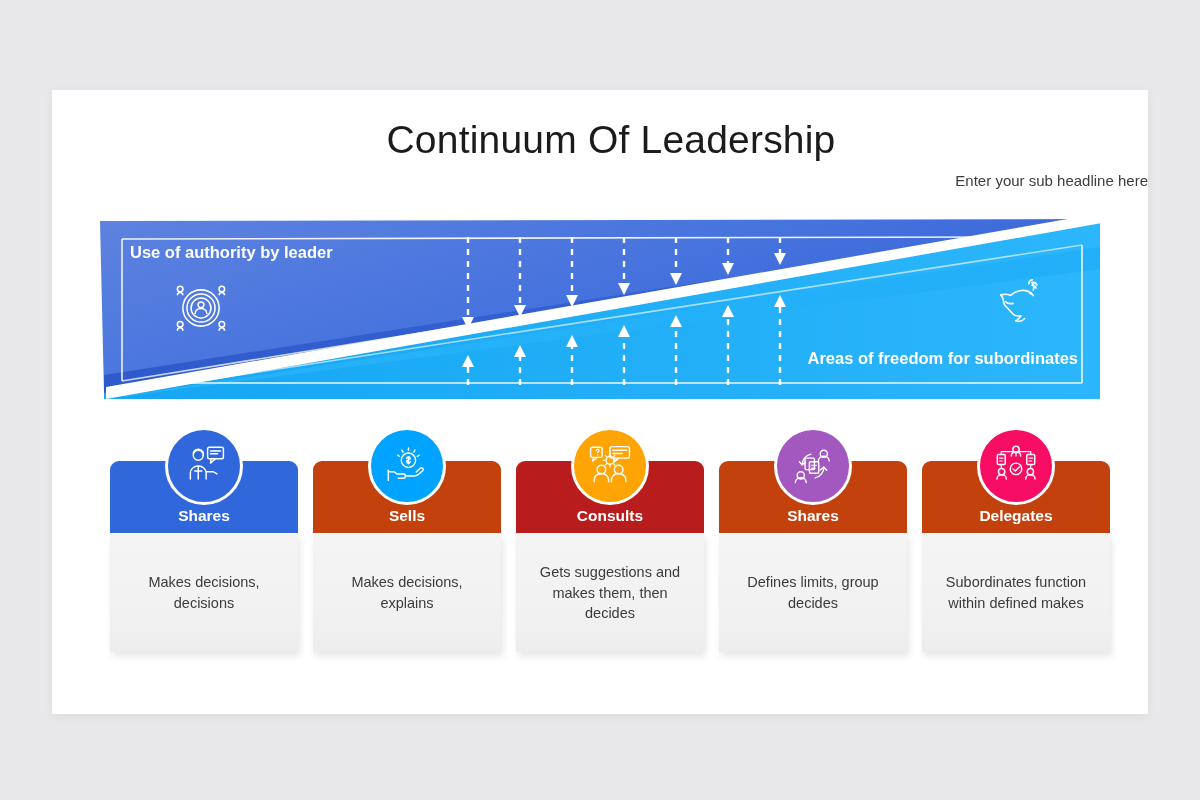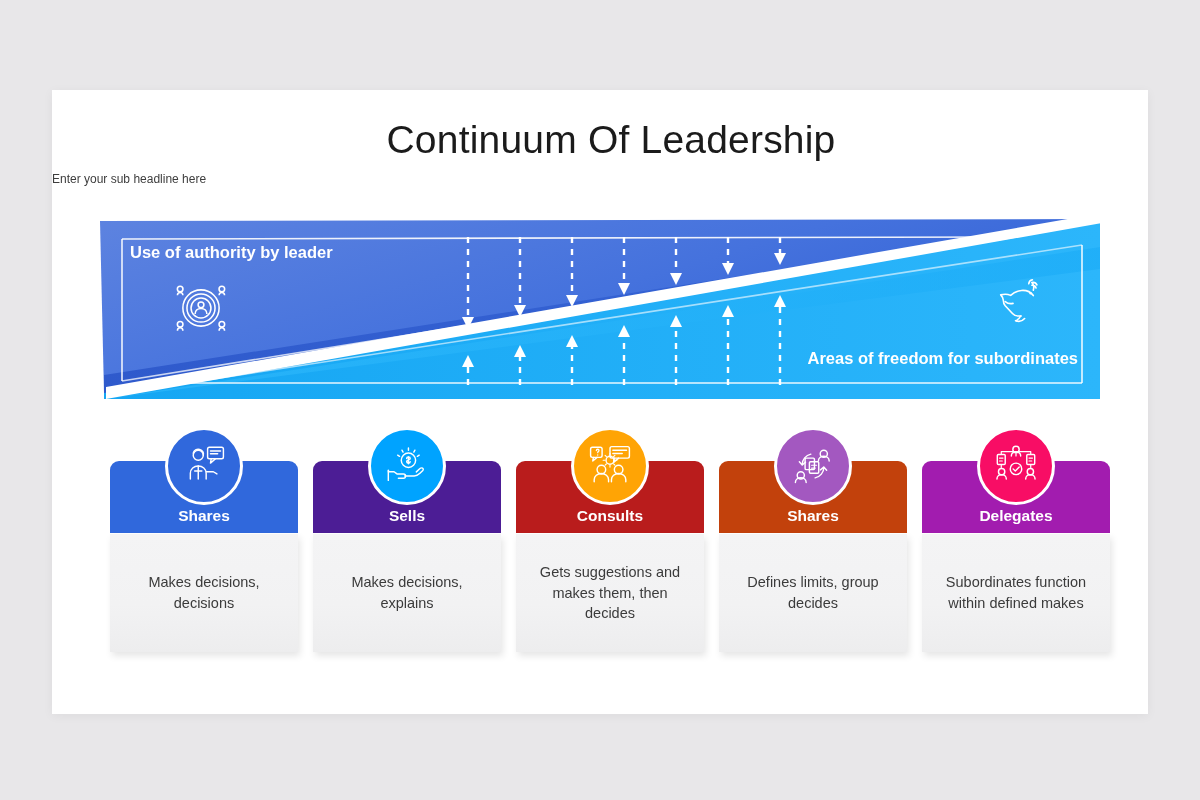--- a/index.html
+++ b/index.html
@@ -31,22 +31,22 @@
     font-size: 39px;
     font-weight: 400;
     color: #1b1b1b;
     letter-spacing: 0.2px;
     padding-left: 11px;
   }
   .subtitle {
     position: absolute;
     left: 0; top: 82px;
     width: 100%;
-    text-align: left;
-    font-size: 12px;
+    text-align: right;
+    font-size: 15px;
     color: #3d3d3d;
     font-weight: 400;
   }
 
   
   #banner {
     position: absolute;
     left: 44px;
     top: 127px;
     width: 1008px;
@@ -274,21 +274,21 @@
           <path d="M42 22l-1 6 7-6"></path>
           <path d="M41 11h14M41 15h10"></path>
         </svg>
       </div>
       <div class="card-body">
         <span>Makes decisions, decisions</span>
       </div>
     </div>
 
     <div class="card" style="left:217px">
-      <div class="card-head" style="background:#4c1d95">
+      <div class="card-head" style="background:#c2410c">
         <div class="card-title">Sells</div>
       </div>
       <div class="card-circle" style="background:#00a3ff">
         <svg viewBox="0 0 64 64" fill="none" stroke="#ffffff" stroke-width="2" stroke-linejoin="round" stroke-linecap="round">
           <circle cx="34" cy="24" r="10"></circle>
           <path d="M34 19v10M31.5 21.5c0-1.4 1.1-2.2 2.5-2.2s2.5.8 2.5 2.2-1.2 1.8-2.5 2.2-2.5.8-2.5 2.2 1.1 2.2 2.5 2.2 2.5-.8 2.5-2.2"></path>
           <path d="M34 7v3M25 10l1.5 2.6M43 10l-1.5 2.6M19 17l2.6 1.5M49 17l-2.6 1.5"></path>
           <path d="M6 40h8l4 3h9c2 0 3 1.2 3 2.8S29 49 27 49h-7"></path>
           <path d="M29 45.8h13c3 0 6-1.6 8-3.6l4-4c1.4-1.4.4-3.6-1.6-3.6-1 0-1.8.4-2.4 1l-5 4.6"></path>
           <path d="M6 38v14"></path>
@@ -342,21 +342,21 @@
           <path d="M47 34c0 7-5 13-12 14.5"></path>
           <path d="M51 38l-4-4.6-4.6 4"></path>
         </svg>
       </div>
       <div class="card-body">
         <span>Defines limits, group decides</span>
       </div>
     </div>
 
     <div class="card" style="left:826px">
-      <div class="card-head" style="background:#a21caf">
+      <div class="card-head" style="background:#c2410c">
         <div class="card-title">Delegates</div>
       </div>
       <div class="card-circle" style="background:#f80d65">
         <svg viewBox="0 0 64 64" fill="none" stroke="#ffffff" stroke-width="2" stroke-linejoin="round" stroke-linecap="round">
           <circle cx="32" cy="9" r="4.4"></circle>
           <path d="M25.5 18c0-3.4 2.9-5.6 6.5-5.6s6.5 2.2 6.5 5.6"></path>
           <rect x="6" y="16" width="11" height="14" rx="1.5"></rect>
           <path d="M9 21h5M9 25h4" stroke-width="1.5"></path>
           <rect x="47" y="16" width="11" height="14" rx="1.5"></rect>
           <path d="M50 21h5M50 25h4" stroke-width="1.5"></path>

